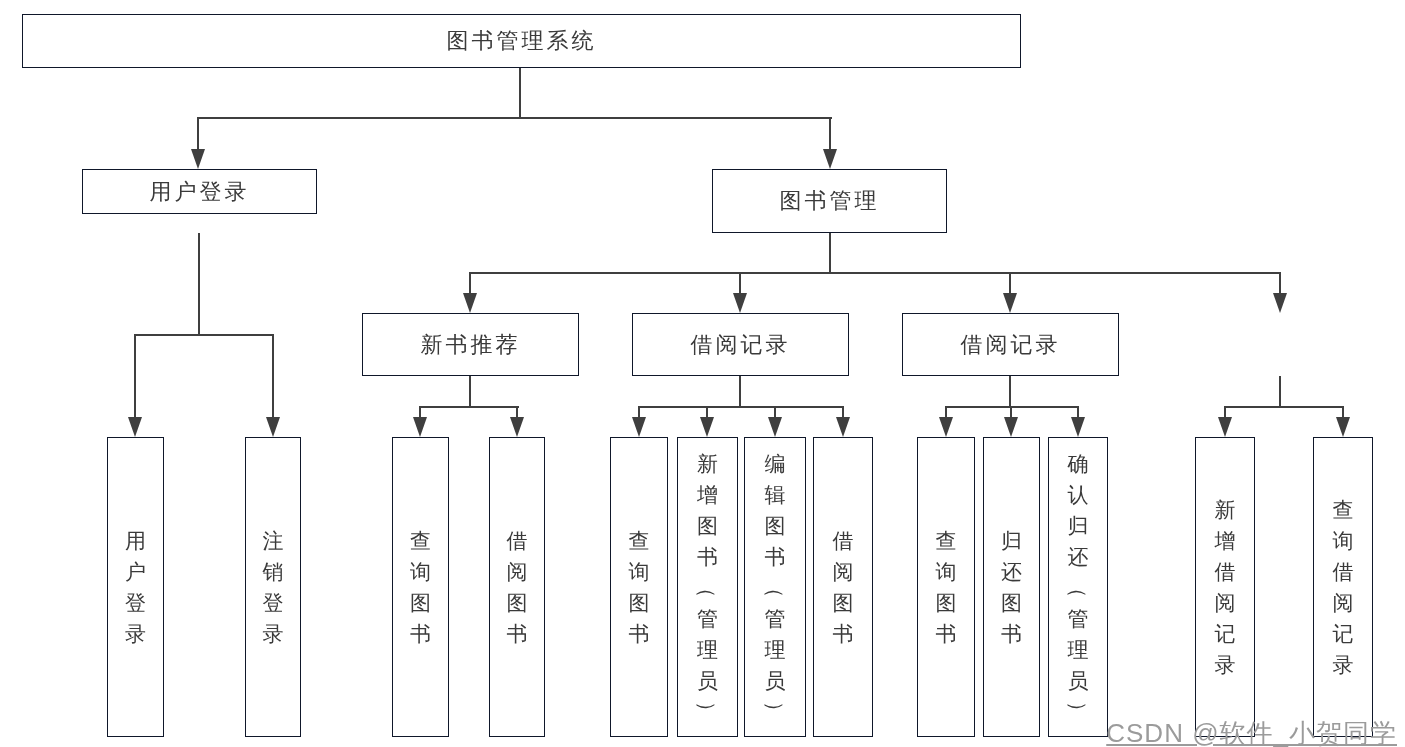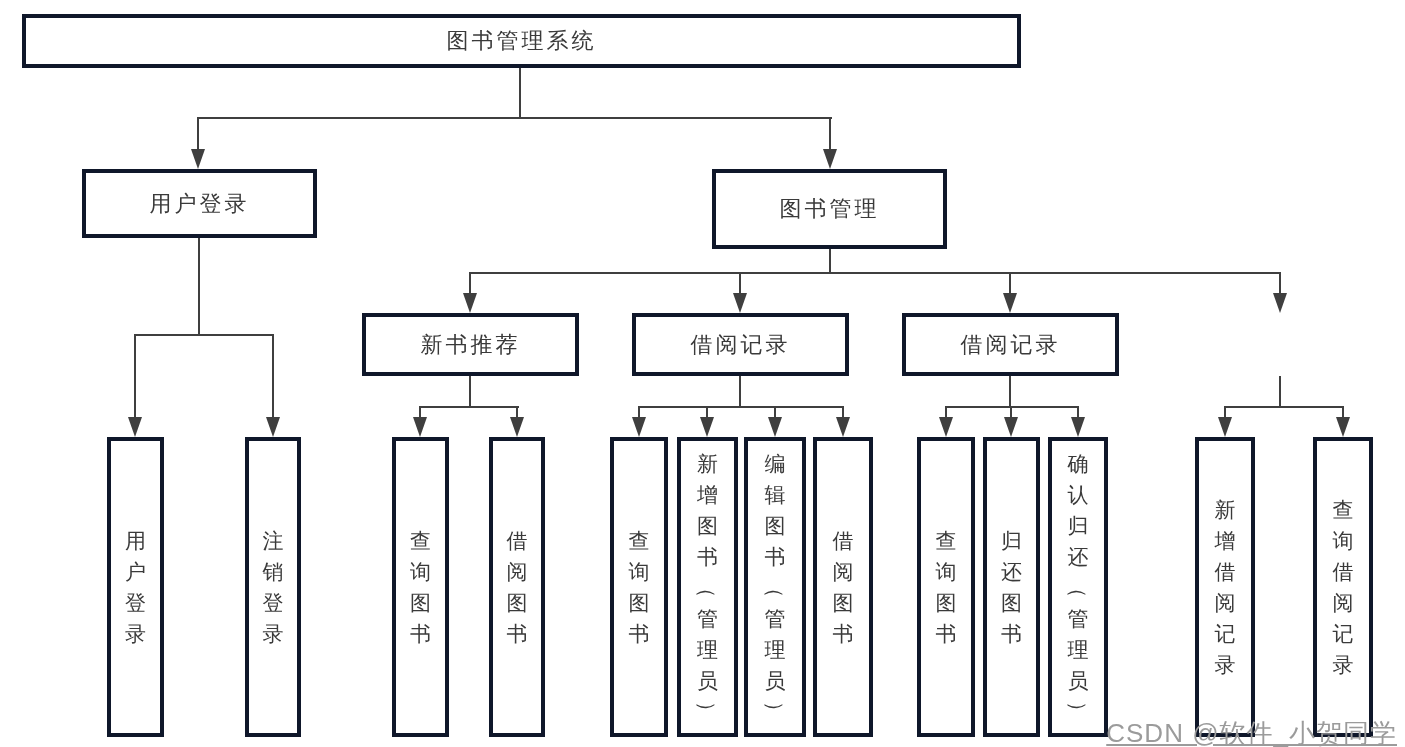--- a/index.html
+++ b/index.html
@@ -7,21 +7,21 @@
     position:relative;
     width:1405px;height:747px;
     background:#ffffff;
     font-family:"Liberation Sans","DejaVu Sans",sans-serif;
     color:#3a3a3a;
     overflow:hidden;
   }
   .box{
     position:absolute;
     background:#ffffff;
-    border:4px solid #0f172a;
+    border:1px solid #0f172a;
     box-sizing:border-box;
     display:flex;
     align-items:center;
     justify-content:center;
     z-index:2;
   }
   .hbox{font-size:22px;letter-spacing:3px;white-space:nowrap;}
   .vbox{font-size:21px;}
   .vtext{display:block;}
   .vch{display:block;line-height:31px;text-align:center;}
@@ -41,22 +41,22 @@
     font-size:26px;
     color:#9b9b9b;
     letter-spacing:1px;
     z-index:10;
     white-space:nowrap;
     text-decoration:underline;
   }
 
   
   .n-root{left:22px;top:14px;width:999px;height:54px;}
-  .n-l2a{left:82px;top:169px;width:235px;height:69px;}
-  .n-l2b{left:712px;top:169px;width:235px;height:80px;}
+  .n-l2a{left:82px;top:169px;width:235px;height:45px;}
+  .n-l2b{left:712px;top:169px;width:235px;height:64px;}
   .n-l3a{left:362px;top:313px;width:217px;height:63px;}
   .n-l3b{left:632px;top:313px;width:217px;height:63px;}
   .n-l3c{left:902px;top:313px;width:217px;height:63px;}
   .n-l3d{left:1172px;top:313px;width:216px;height:63px;}
   .leaf{top:437px;height:300px;}
   .lf1{left:107px;width:57px;}
   .lf2{left:245px;width:56px;}
   .lf3{left:392px;width:57px;}
   .lf4{left:489px;width:56px;}
   .lf5{left:610px;width:58px;}

